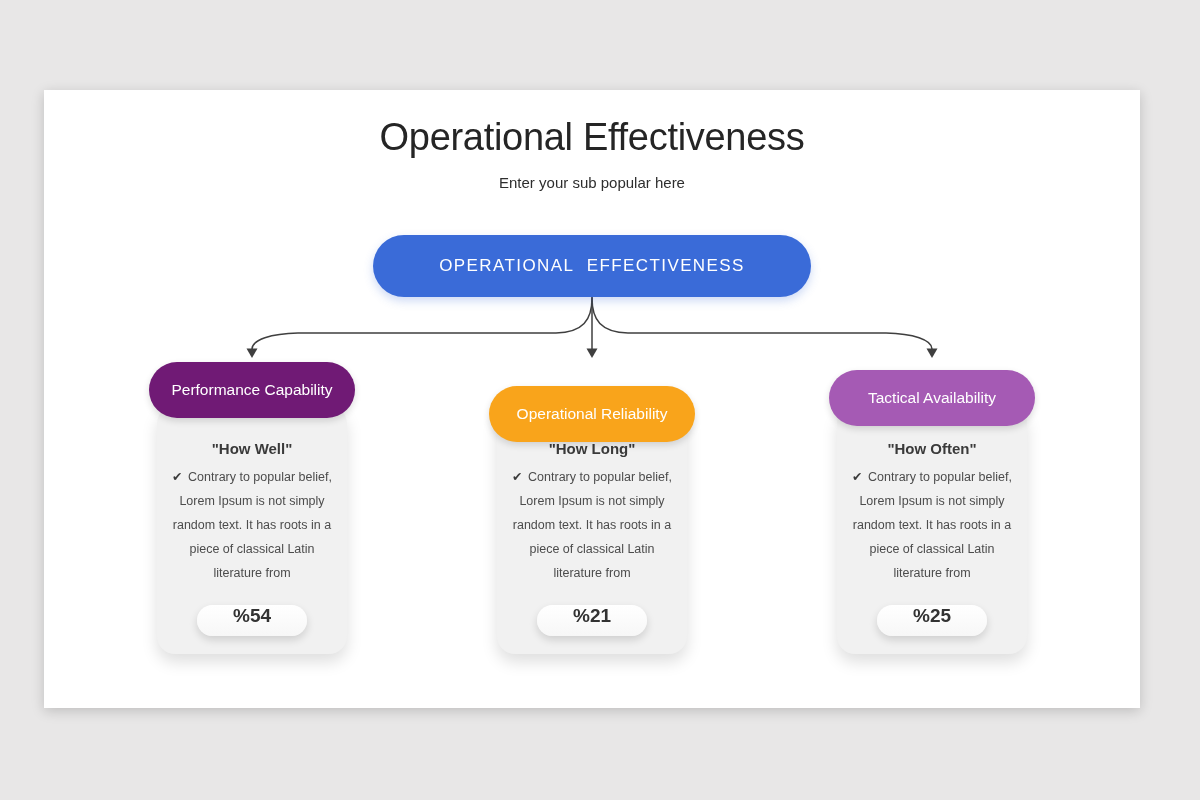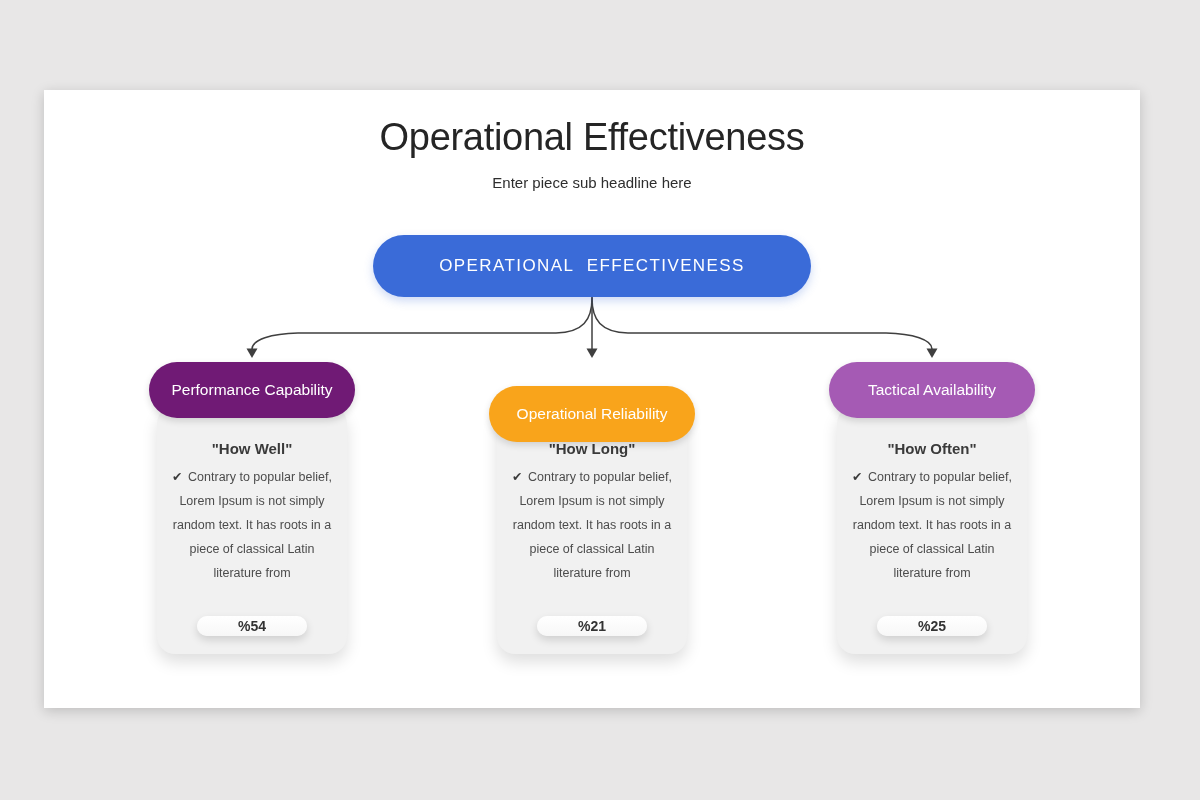--- a/index.html
+++ b/index.html
@@ -100,42 +100,42 @@
   }
   .check {
     font-weight: bold;
     color: #3a3a3a;
     margin-right: 2px;
   }
   .percent-badge {
     position: absolute;
     bottom: 18px; left: 50%;
     transform: translateX(-50%);
-    width: 110px; height: 20px;
+    width: 110px; height: 31px;
     border-radius: 16px;
     background: linear-gradient(180deg, #ffffff 0%, #f7f7f7 100%);
     box-shadow: 0 4px 8px rgba(0,0,0,0.14);
-    display: flex; align-items: center; justify-content: center;
-    font-size: 14px;
+    display: flex; align-items: flex-start; justify-content: center;
+    font-size: 19px;
     font-weight: bold;
     color: #333333;
   }
   
   .bh-0 { left: 105px; } .bb-0 { left: 113px; }
   .bh-1 { left: 445px; margin-top: 24px; } .bb-1 { left: 453px; }
-  .bh-2 { left: 785px; } .bb-2 { left: 793px; }
+  .bh-2 { left: 785px; margin-top: 8px; } .bb-2 { left: 793px; }
 </style>
 </head>
 <body>
 
 <div class="stage">
   <div class="canvas">
 
     <div class="title">Operational Effectiveness</div>
-    <div class="subtitle">Enter piece sub headline here</div>
+    <div class="subtitle">Enter your sub popular here</div>
 
     <div class="root-pill" style="background: rgb(58, 107, 216);">
       <span>OPERATIONAL EFFECTIVENESS</span>
     </div>
 
     <svg class="connectors" viewBox="0 0 1096 618" aria-hidden="true">
 
       <path class="line" d="M548,207 L548,259" style="stroke: rgb(63, 63, 63);"></path>
 
       <path class="line" d="M548,208 C548,230 539,242.5 512,243 L254,243 C227,243.5 208,250 208,259" style="stroke: rgb(63, 63, 63);"></path>

